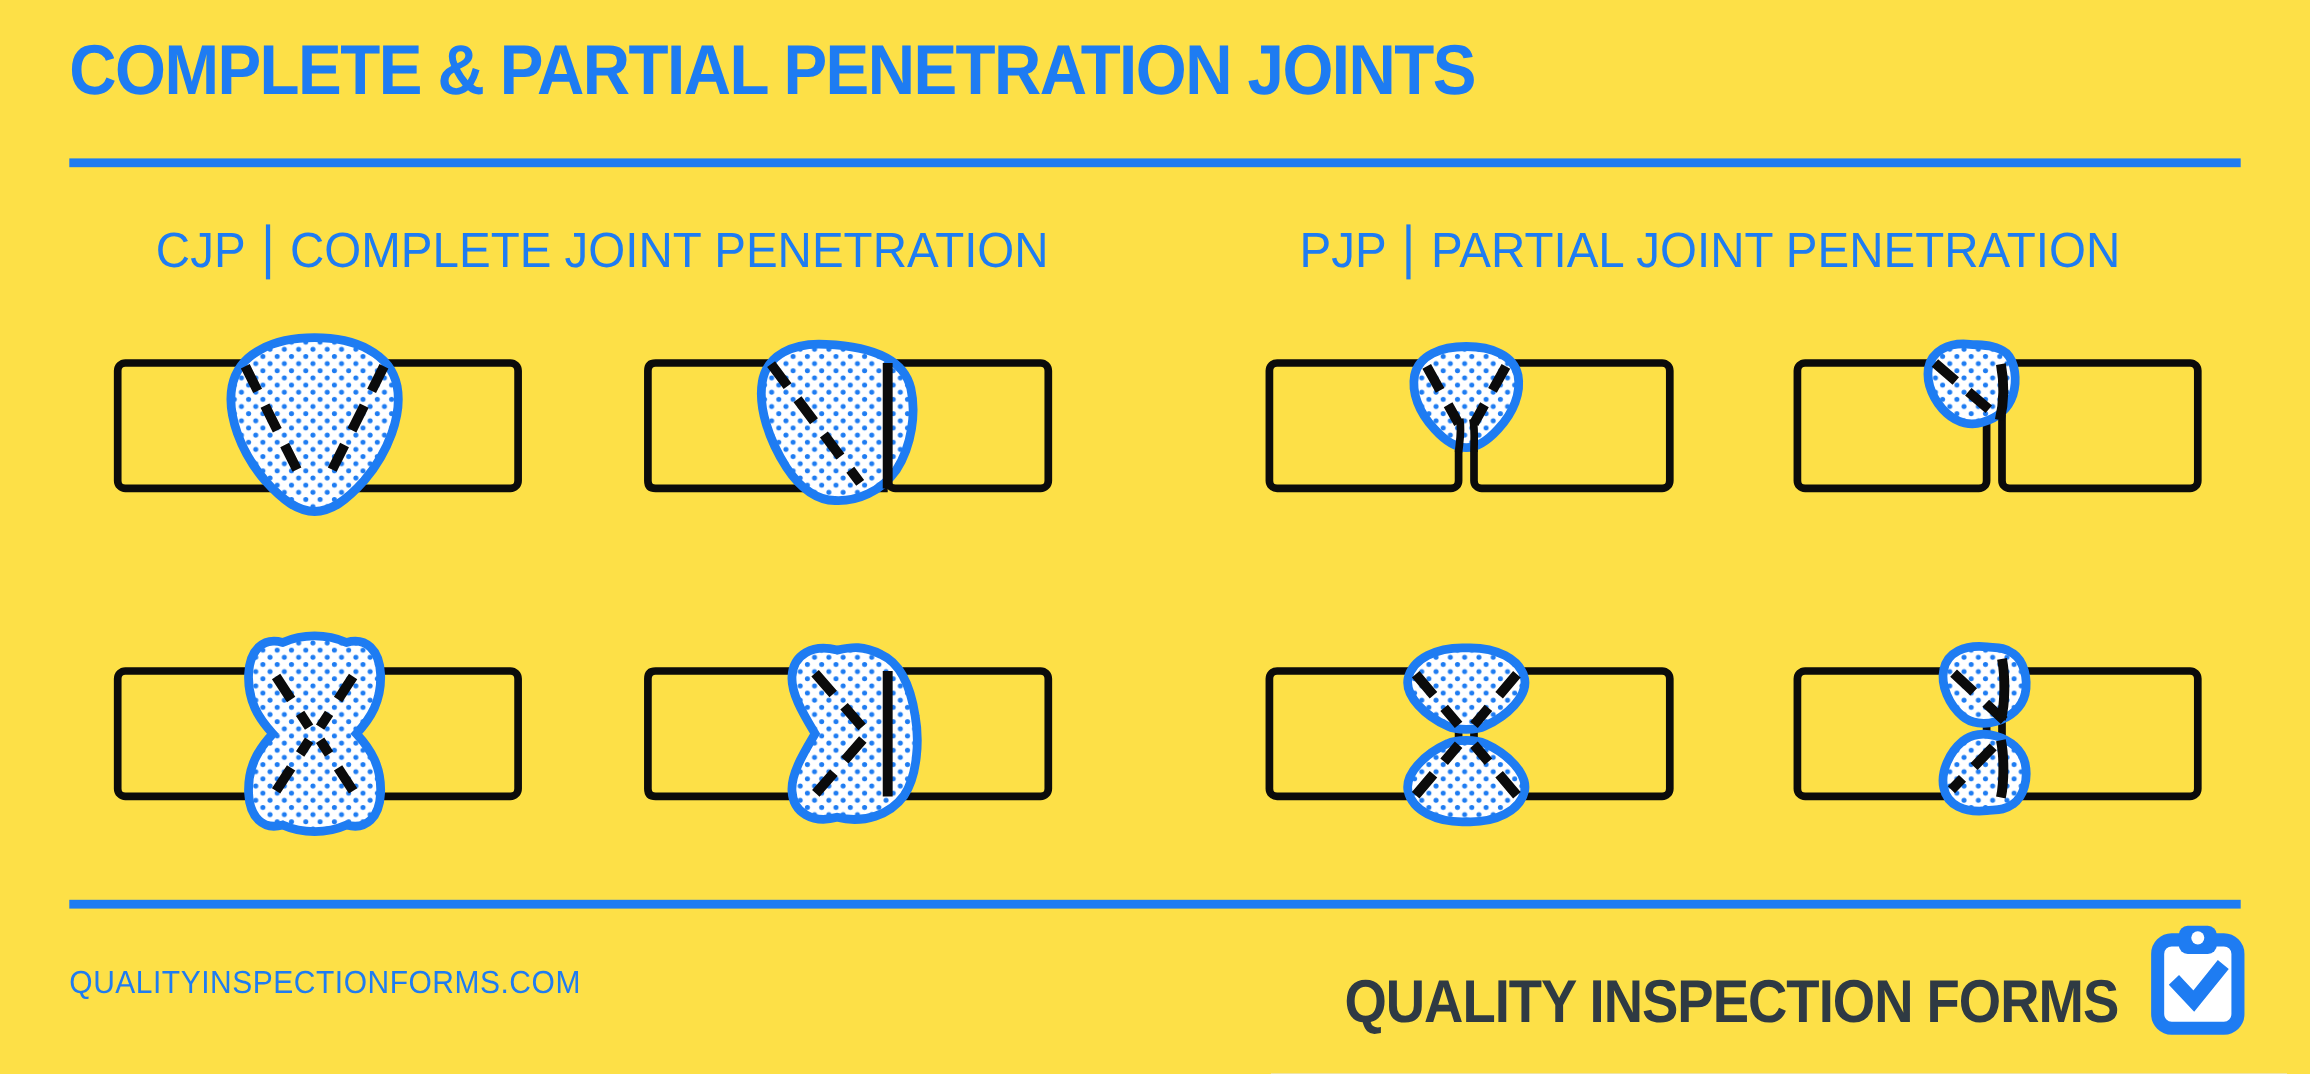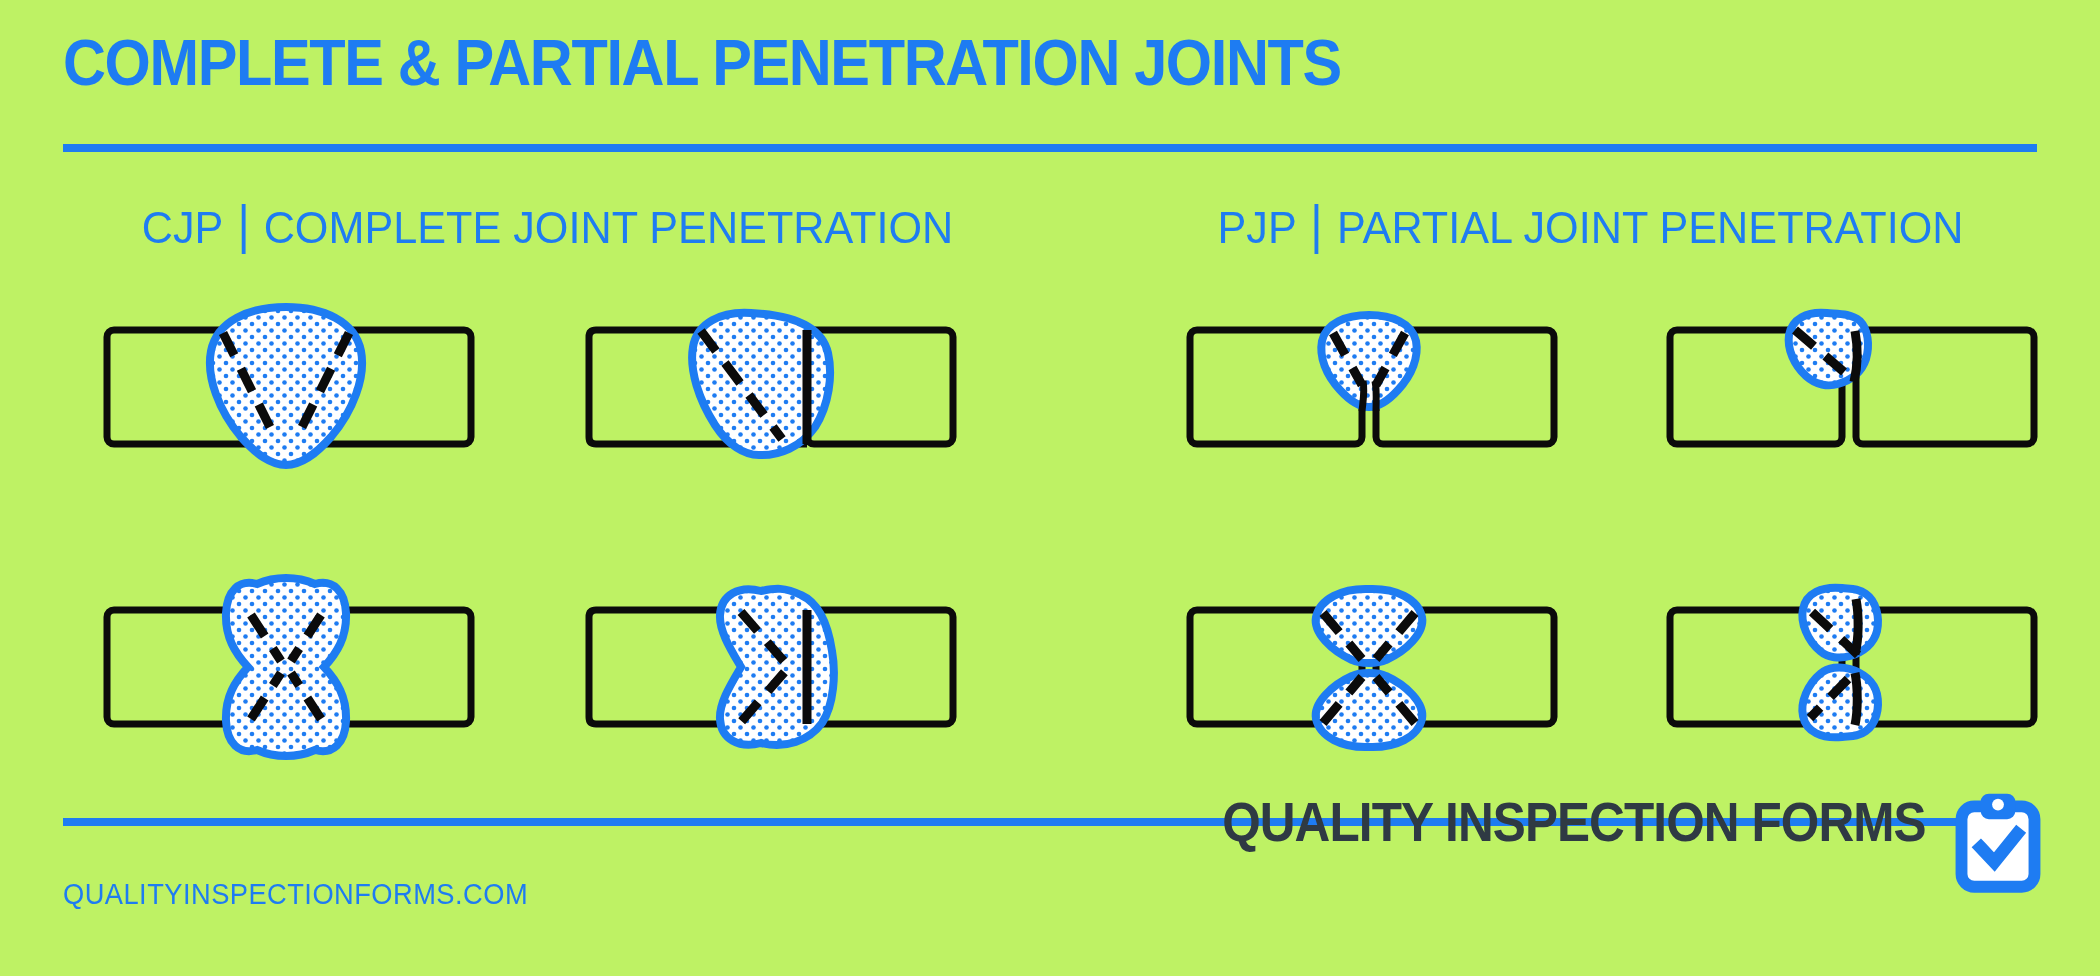--- a/index.html
+++ b/index.html
@@ -1,41 +1,41 @@
 <!DOCTYPE html>
 <html><head>
 <meta charset="utf-8">
 <style>
   html,body{margin:0;padding:0;background:#e8e8e8}
-  .page{position:relative;width:2100px;height:976px;background:#bef264;overflow:hidden;
+  .page{position:relative;width:2100px;height:976px;background:#fde047;overflow:hidden;
         font-family:"Liberation Sans",sans-serif;margin:0 auto}
   .title{position:absolute;left:63px;top:28px;margin:0;font-size:64px;line-height:70px;
          font-weight:700;letter-spacing:-1.5px;color:#1E7CF2;white-space:nowrap;
          transform:scaleX(.93);transform-origin:left center}
   .rule{position:absolute;left:63px;width:1974px;height:8px;background:#1E7CF2}
   .rule-top{top:144px}
   .rule-bottom{top:818px}
   .section{position:absolute;top:196px;width:957px;height:616px}
   .section-cjp{left:69px}
-  .section-pjp{left:1112px}
+  .section-pjp{left:1076px}
   .section-title{position:absolute;top:6px;left:0;width:100%;margin:0;text-align:center;
                  font-size:45px;font-weight:400;color:#1E7CF2;white-space:nowrap;
                  transform:scaleX(.96);transform-origin:center}
   .vbar{display:inline-block;width:4px;height:50px;background:#1E7CF2;margin:0 19px;
         vertical-align:-11px}
   .diagram{position:absolute;width:380px;height:250px}
   .plate{fill:none;stroke:#0B0B0B;stroke-width:7}
   .bead{stroke:#1E7CF2;stroke-width:8}
   .groove{fill:none;stroke:#0B0B0B;stroke-width:9;stroke-dasharray:25 15}
   .edge{fill:none;stroke:#0B0B0B;stroke-width:9}
   .root{fill:none;stroke:#0B0B0B;stroke-width:7}
   .website{position:absolute;left:63px;top:878px;font-size:29px;color:#1E7CF2;
            letter-spacing:.5px;white-space:nowrap;text-decoration:none;
            transform:scaleX(.94);transform-origin:left center;cursor:pointer}
-  .brand{position:absolute;right:56px;top:790px;display:flex;align-items:flex-start;gap:26px}
+  .brand{position:absolute;right:56px;top:838px;display:flex;align-items:flex-end;gap:26px}
   .brand-name{font-size:55px;font-weight:700;color:#2F3A43;letter-spacing:-1px;
               white-space:nowrap;transform:scaleX(.9);transform-origin:right center}
   .defs-holder{position:absolute;width:0;height:0}
 </style>
 </head>
 <body>
 
 <div class="page">
 
   <svg class="defs-holder" aria-hidden="true">

